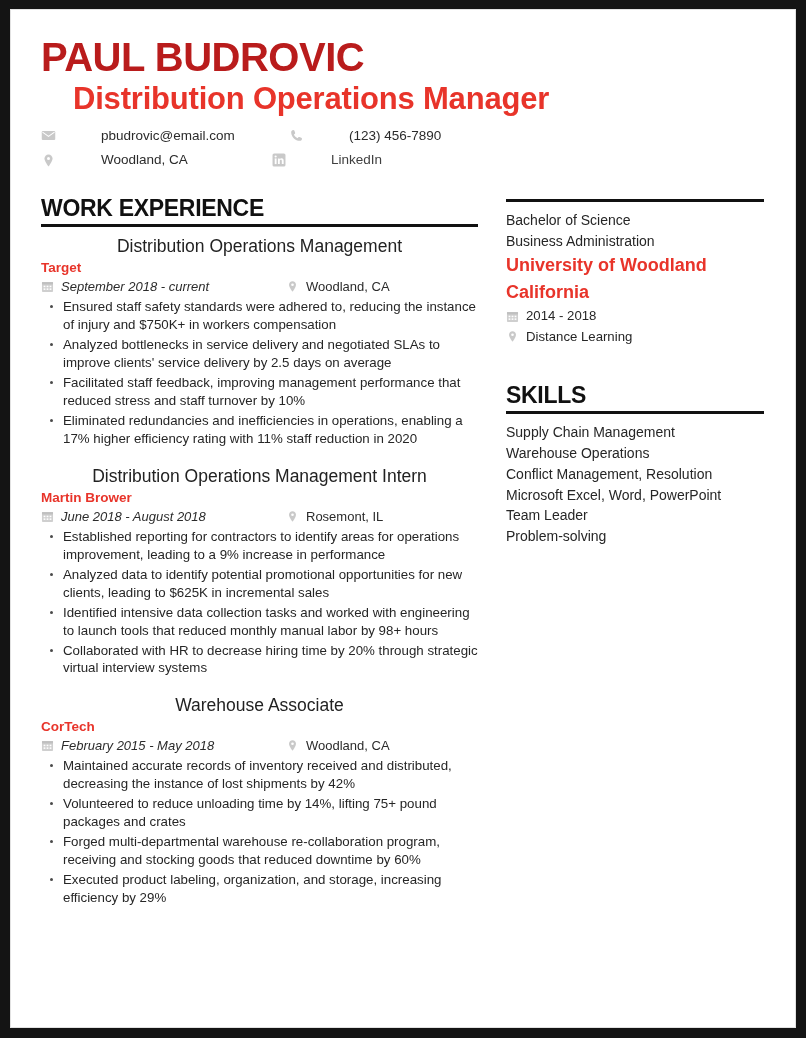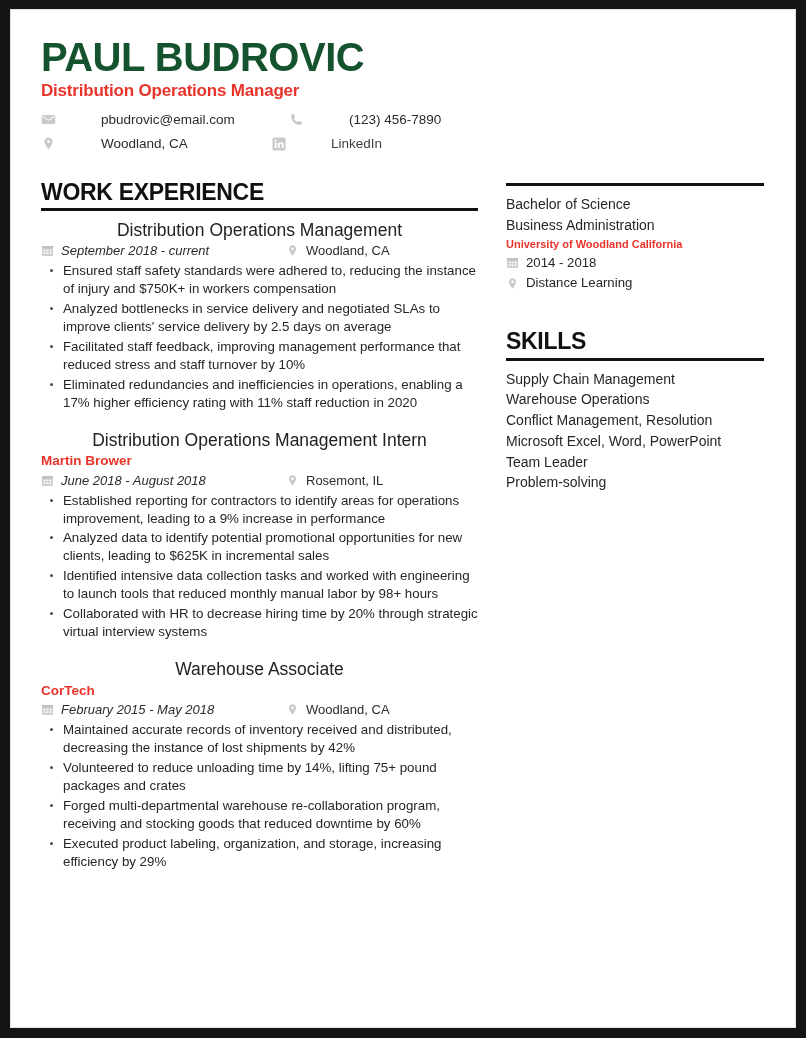--- a/index.html
+++ b/index.html
@@ -27,31 +27,32 @@
     border: 1px solid #e2e2e2;
     padding: 26px 30px 20px 30px;
     position: relative;
   }
 
   
   .name {
     font-size: 40px;
     font-weight: bold;
     letter-spacing: -0.5px;
-    color: #14532d;
+    color: #b91c1c;
     line-height: 1.05;
     margin-bottom: 3px;
   }
   .job-title {
-    font-size: 17px;
+    font-size: 31px;
     font-weight: bold;
     color: #e8342a;
     letter-spacing: -0.2px;
     line-height: 1.15;
     margin-bottom: 9px;
+    margin-left: 32px;
   }
 
   .contact-grid {
     display: flex;
     flex-wrap: wrap;
     row-gap: 4px;
   }
   .contact-item {
     display: flex;
     align-items: center;
@@ -159,21 +160,21 @@
     border-radius: 50%;
   }
 
   
   .edu-line {
     font-size: 14px;
     color: #262626;
     line-height: 1.5;
   }
   .edu-school {
-    font-size: 11px;
+    font-size: 18px;
     font-weight: bold;
     color: #e8342a;
     line-height: 1.5;
   }
   .edu-meta {
     display: flex;
     align-items: center;
     font-size: 13.2px;
     color: #262626;
     line-height: 1.55;
@@ -243,20 +244,21 @@
   </div>
 
   <div class="columns">
 
     <div class="col-left">
       <div class="section-head">WORK EXPERIENCE</div>
       <div class="section-rule"></div>
 
       <div class="job">
         <div class="job-role">Distribution Operations Management</div>
+        <div class="job-company">Target</div>
         <div class="job-meta">
           <span class="meta-date">
             <span class="micon">
               <svg width="13" height="13" viewBox="0 0 16 16" fill="none">
                 <rect x="1.2" y="2.6" width="13.6" height="12.2" rx="1" fill="#cfcfcf"></rect>
                 <rect x="1.2" y="2.6" width="13.6" height="2.8" fill="#c0c0c0"></rect>
                 <rect x="3.2" y="7.0" width="2.2" height="1.9" fill="#ffffff"></rect>
                 <rect x="6.9" y="7.0" width="2.2" height="1.9" fill="#ffffff"></rect>
                 <rect x="10.6" y="7.0" width="2.2" height="1.9" fill="#ffffff"></rect>
                 <rect x="3.2" y="10.3" width="2.2" height="1.9" fill="#ffffff"></rect>

